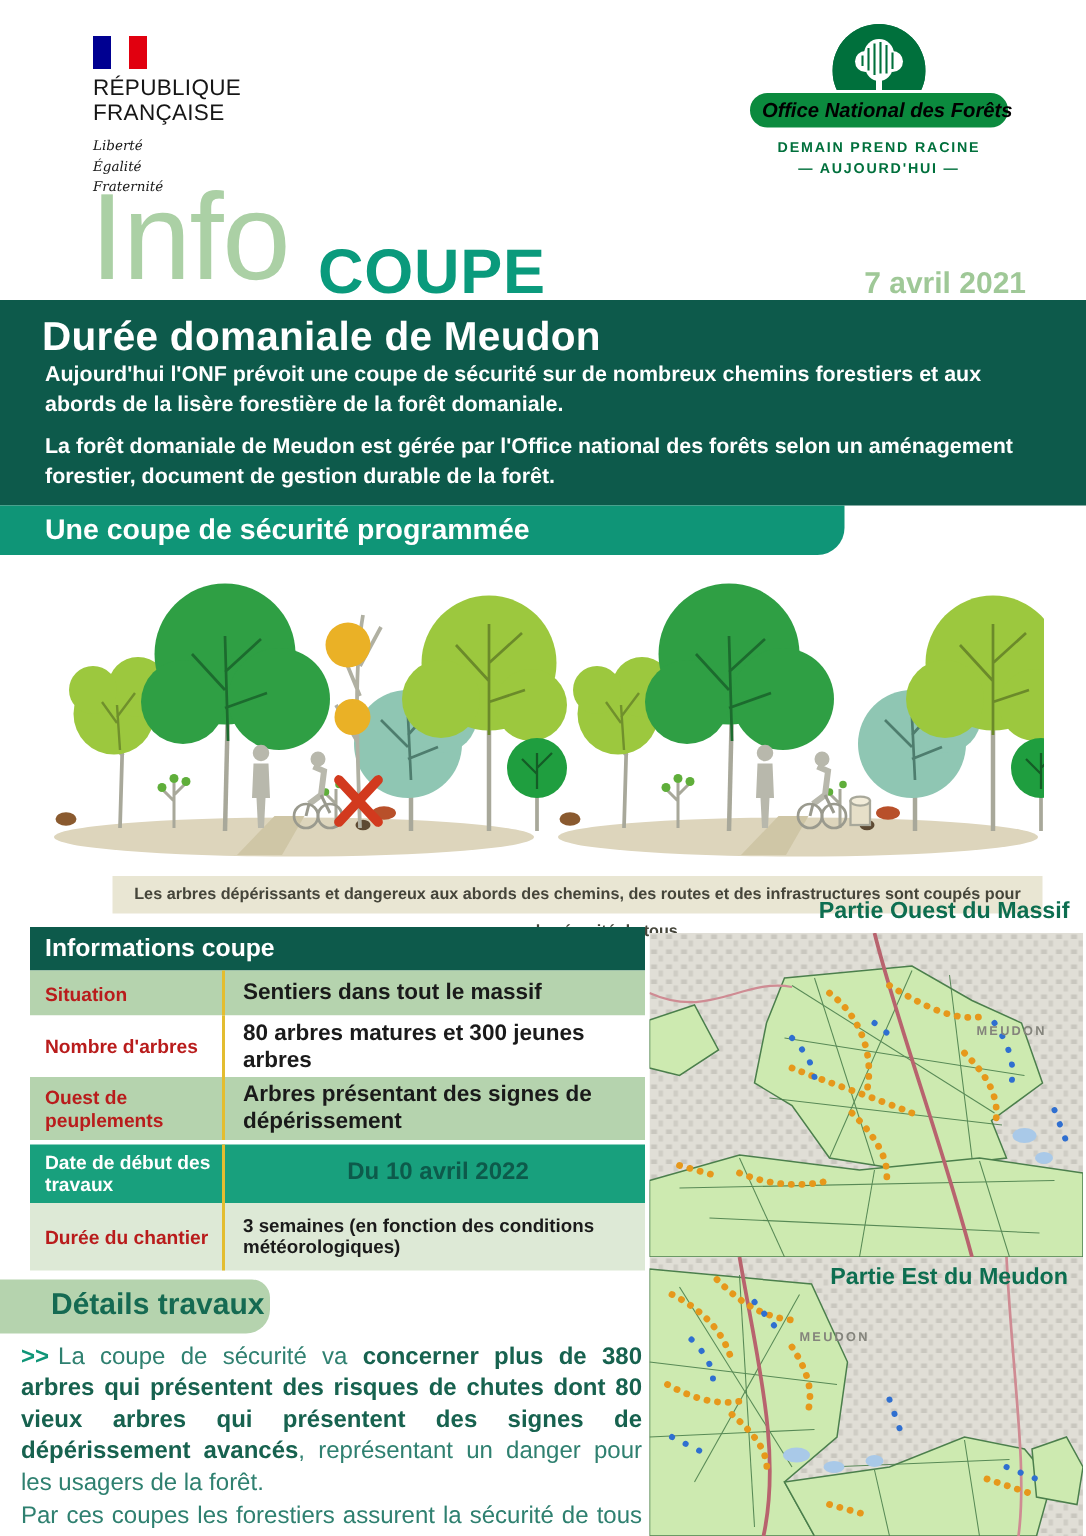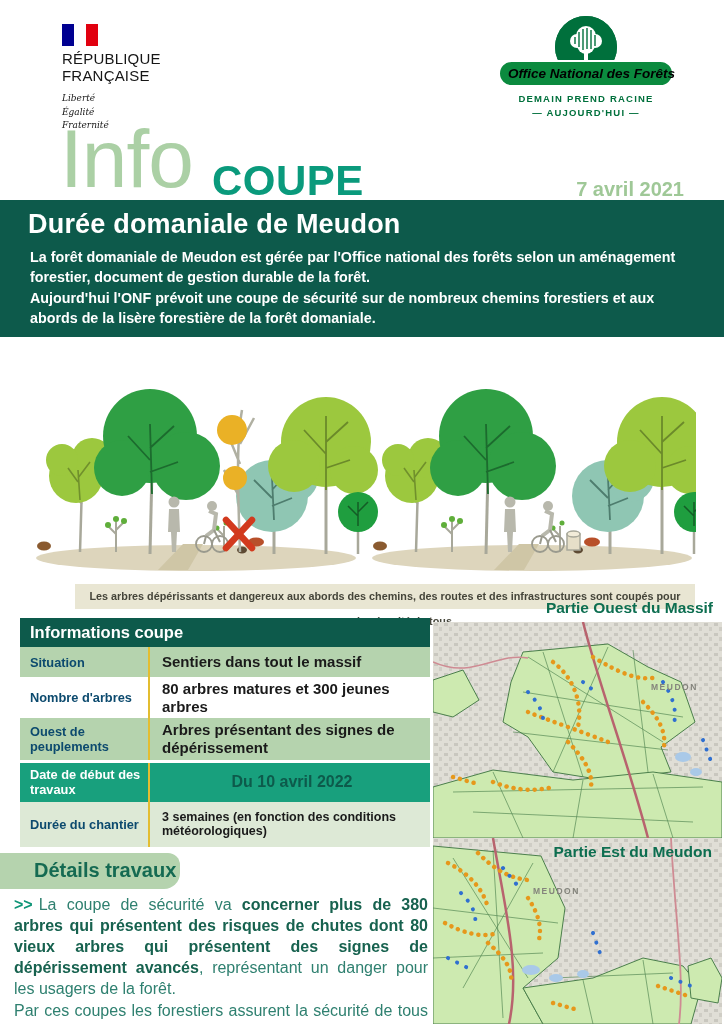--- a/index.html
+++ b/index.html
@@ -53,21 +53,21 @@
   .map-city{position:absolute;color:#84847c;font-size:8.5px;font-weight:700;letter-spacing:1.5px;}
   .map-city.west{left:218px;top:60px;}
   .map-city.east{left:100px;top:264px;}
 
   
   .info-table{position:absolute;left:20px;top:618px;width:410px;}
   .it-header{background:#0d5a4b;color:#ffffff;font-size:16.5px;font-weight:800;
              height:29px;line-height:29px;padding-left:10px;}
   .it-row{display:flex;align-items:center;}
   .it-label{width:130px;box-sizing:border-box;padding:0 4px 0 10px;font-size:12.8px;font-weight:700;
-            color:#0c4a6e;border-right:2px solid #e3bd30;align-self:stretch;display:flex;align-items:center;}
+            color:#b91c1c;border-right:2px solid #e3bd30;align-self:stretch;display:flex;align-items:center;}
   .it-value{flex:1;padding:3px 8px 3px 12px;font-size:15px;font-weight:700;color:#1a1a1a;line-height:1.18;}
   .row-green{background:#b5d3ae;}
   .row-white{background:#ffffff;}
   .row-pale{background:#dde9d6;}
   .row-teal{background:#18a07d;margin-top:3px;align-items:center;}
   .row-teal .it-label{color:#ffffff;}
   .row-teal .it-value{color:#0d5a4b;text-align:center;font-size:16px;}
   .h30{min-height:30px;} .h31{min-height:31px;} .h40{min-height:40px;} .h39{min-height:39px;} .h45{min-height:45px;}
   .it-value.small{font-size:12.5px;}
 
@@ -130,24 +130,25 @@
       <div>— AUJOURD'HUI —</div>
     </div>
   </div>
 
   <div class="title-info">Info</div>
   <div class="title-coupe">COUPE</div>
   <div class="masthead-date">7 avril 2021</div>
 
   <div class="dark-banner">
     <h1>Durée domaniale de Meudon</h1>
+    <p style="margin-top:0">Aujourd'hui l'ONF prévoit une coupe de sécurité sur de nombreux chemins forestiers et aux abords de la lisère forestière de la forêt domaniale.</p>
     <p>La forêt domaniale de Meudon est gérée par l'Office national des forêts selon un aménagement forestier, document de gestion durable de la forêt.</p>
-    <p style="margin-top:0">Aujourd'hui l'ONF prévoit une coupe de sécurité sur de nombreux chemins forestiers et aux abords de la lisère forestière de la forêt domaniale.</p>
-  </div>
-
+  </div>
+
+  <div class="teal-banner">Une coupe de sécurité programmée</div>
 
   <div class="illustration">
     <svg width="668" height="204" viewBox="0 0 668 204">
       <defs>
         <g id="scene-base">
 
           <ellipse cx="168" cy="184" rx="160" ry="13" fill="#ddd5bc"></ellipse>
           <path d="M130,196 L155,170 L175,170 L160,196 Z" fill="#cfc6a6"></path>
 
           <path d="M52,178 L54,110 M54,130 L40,112 M54,122 L66,104" stroke="#a8a89a" stroke-width="2.5" fill="none"></path>

